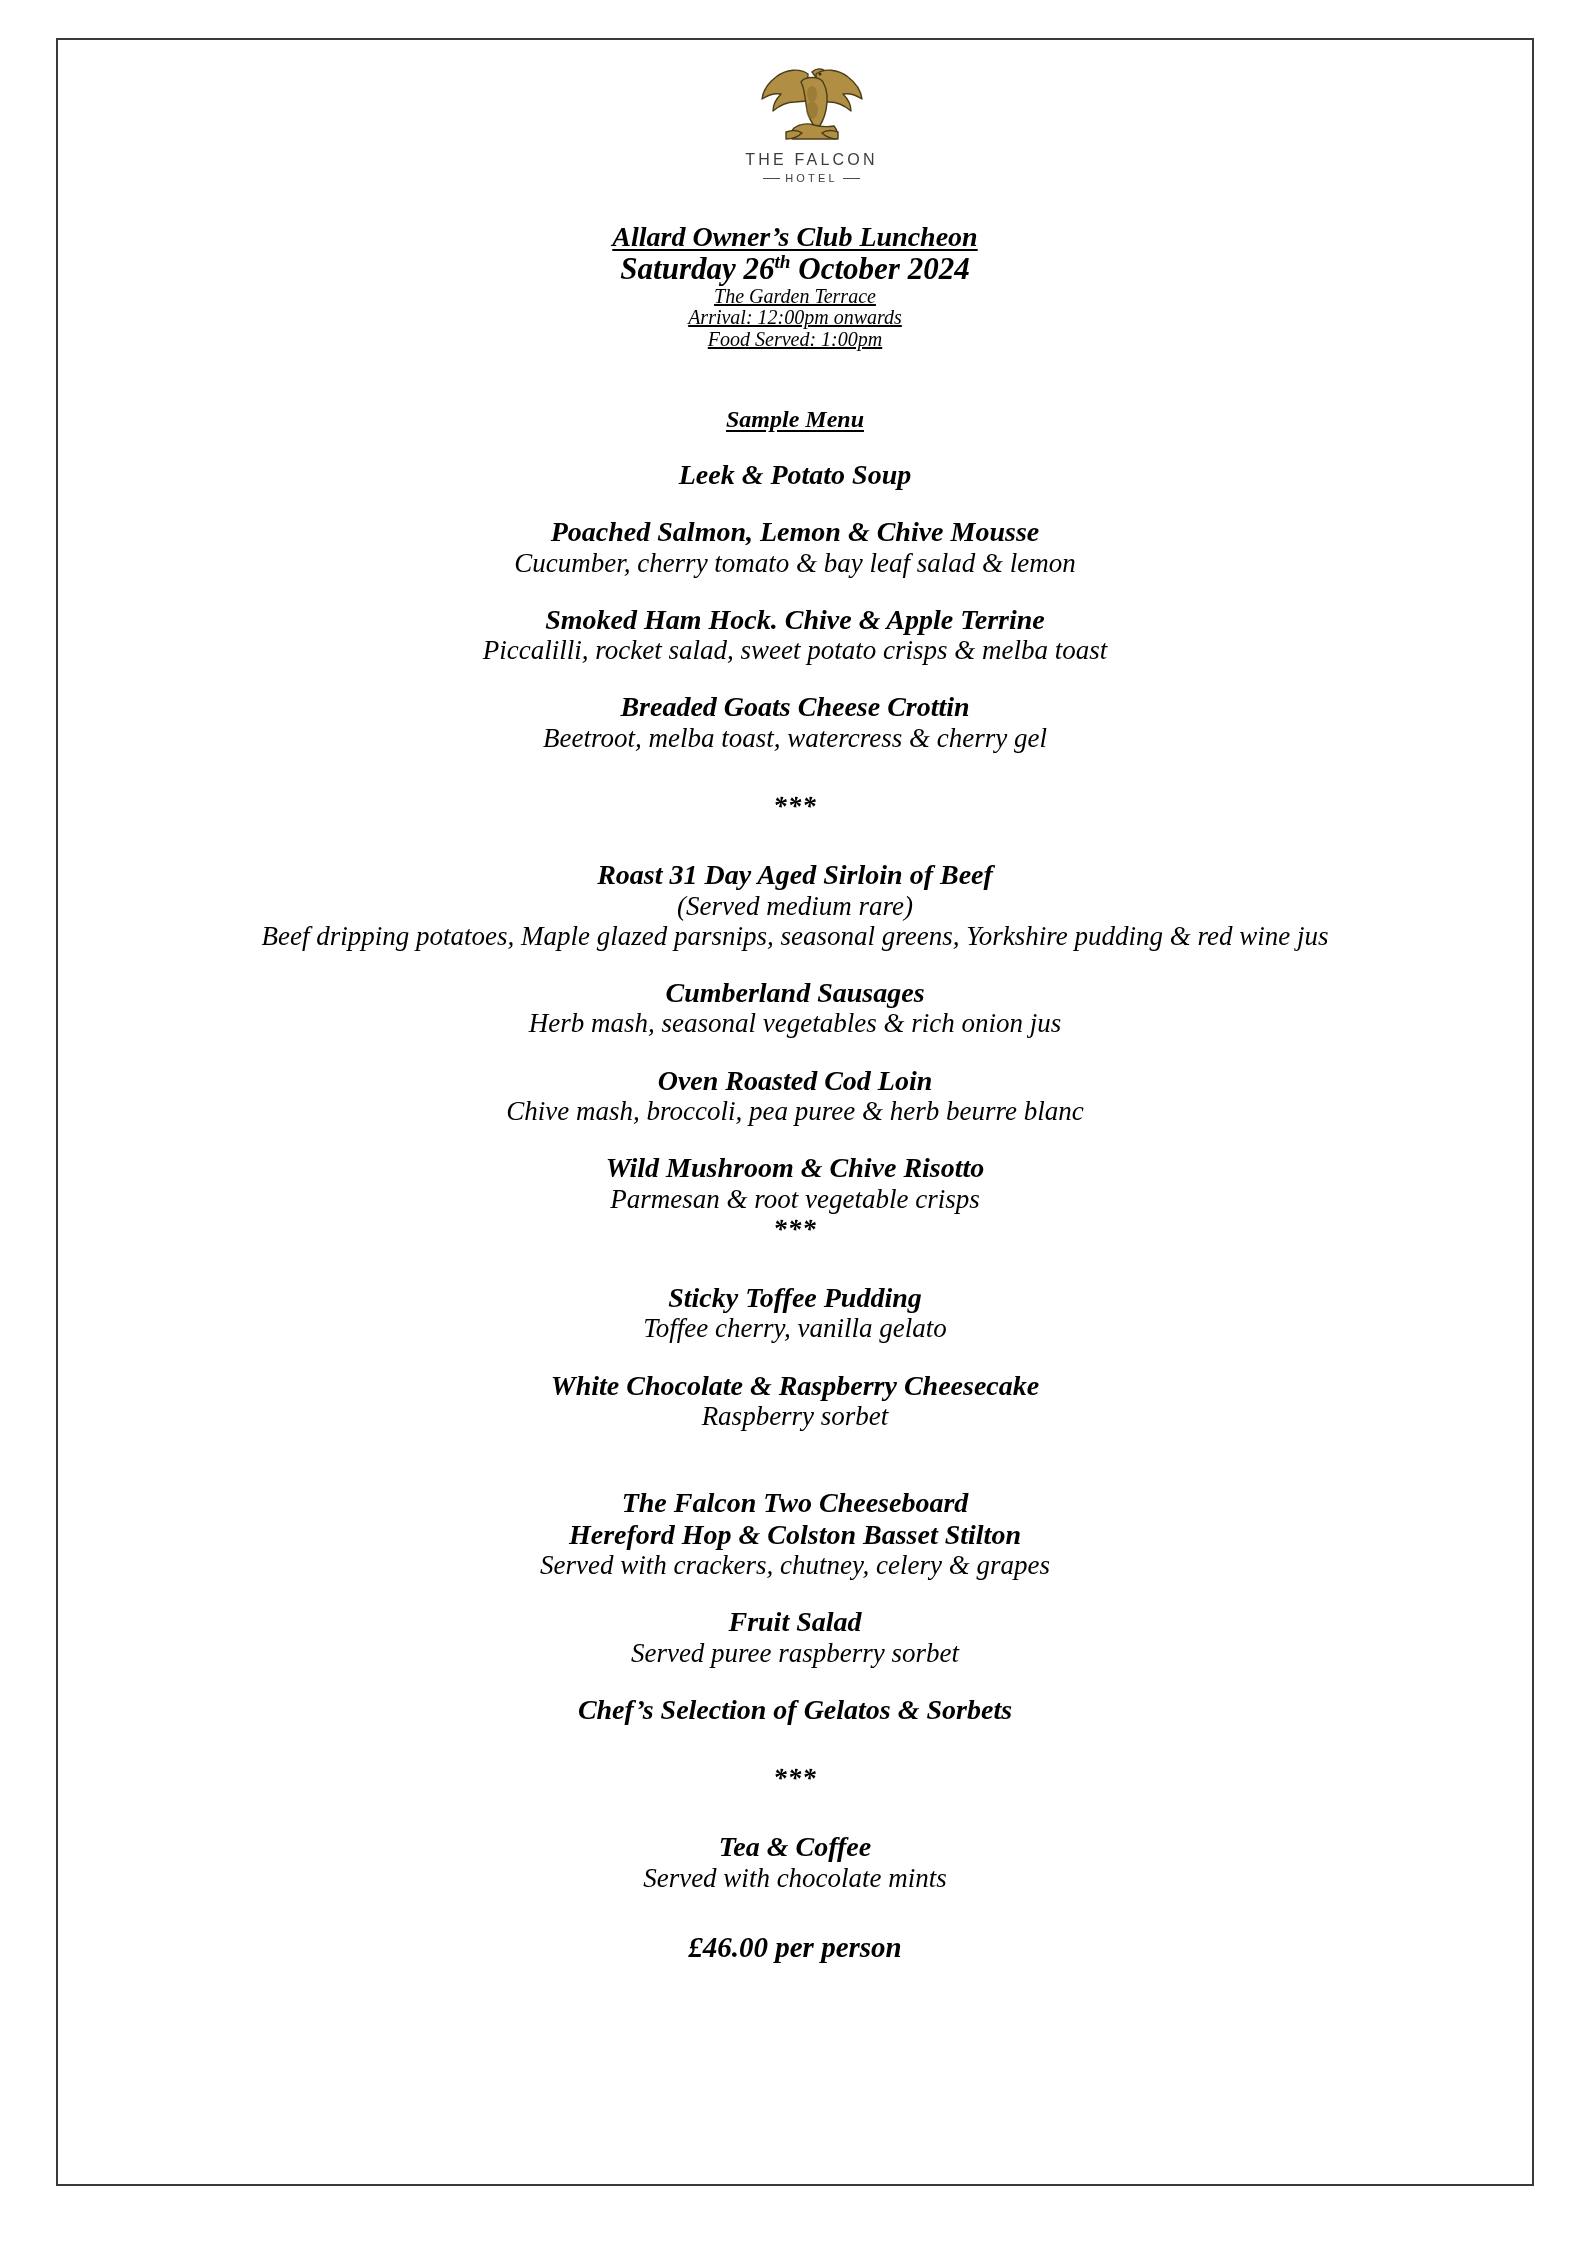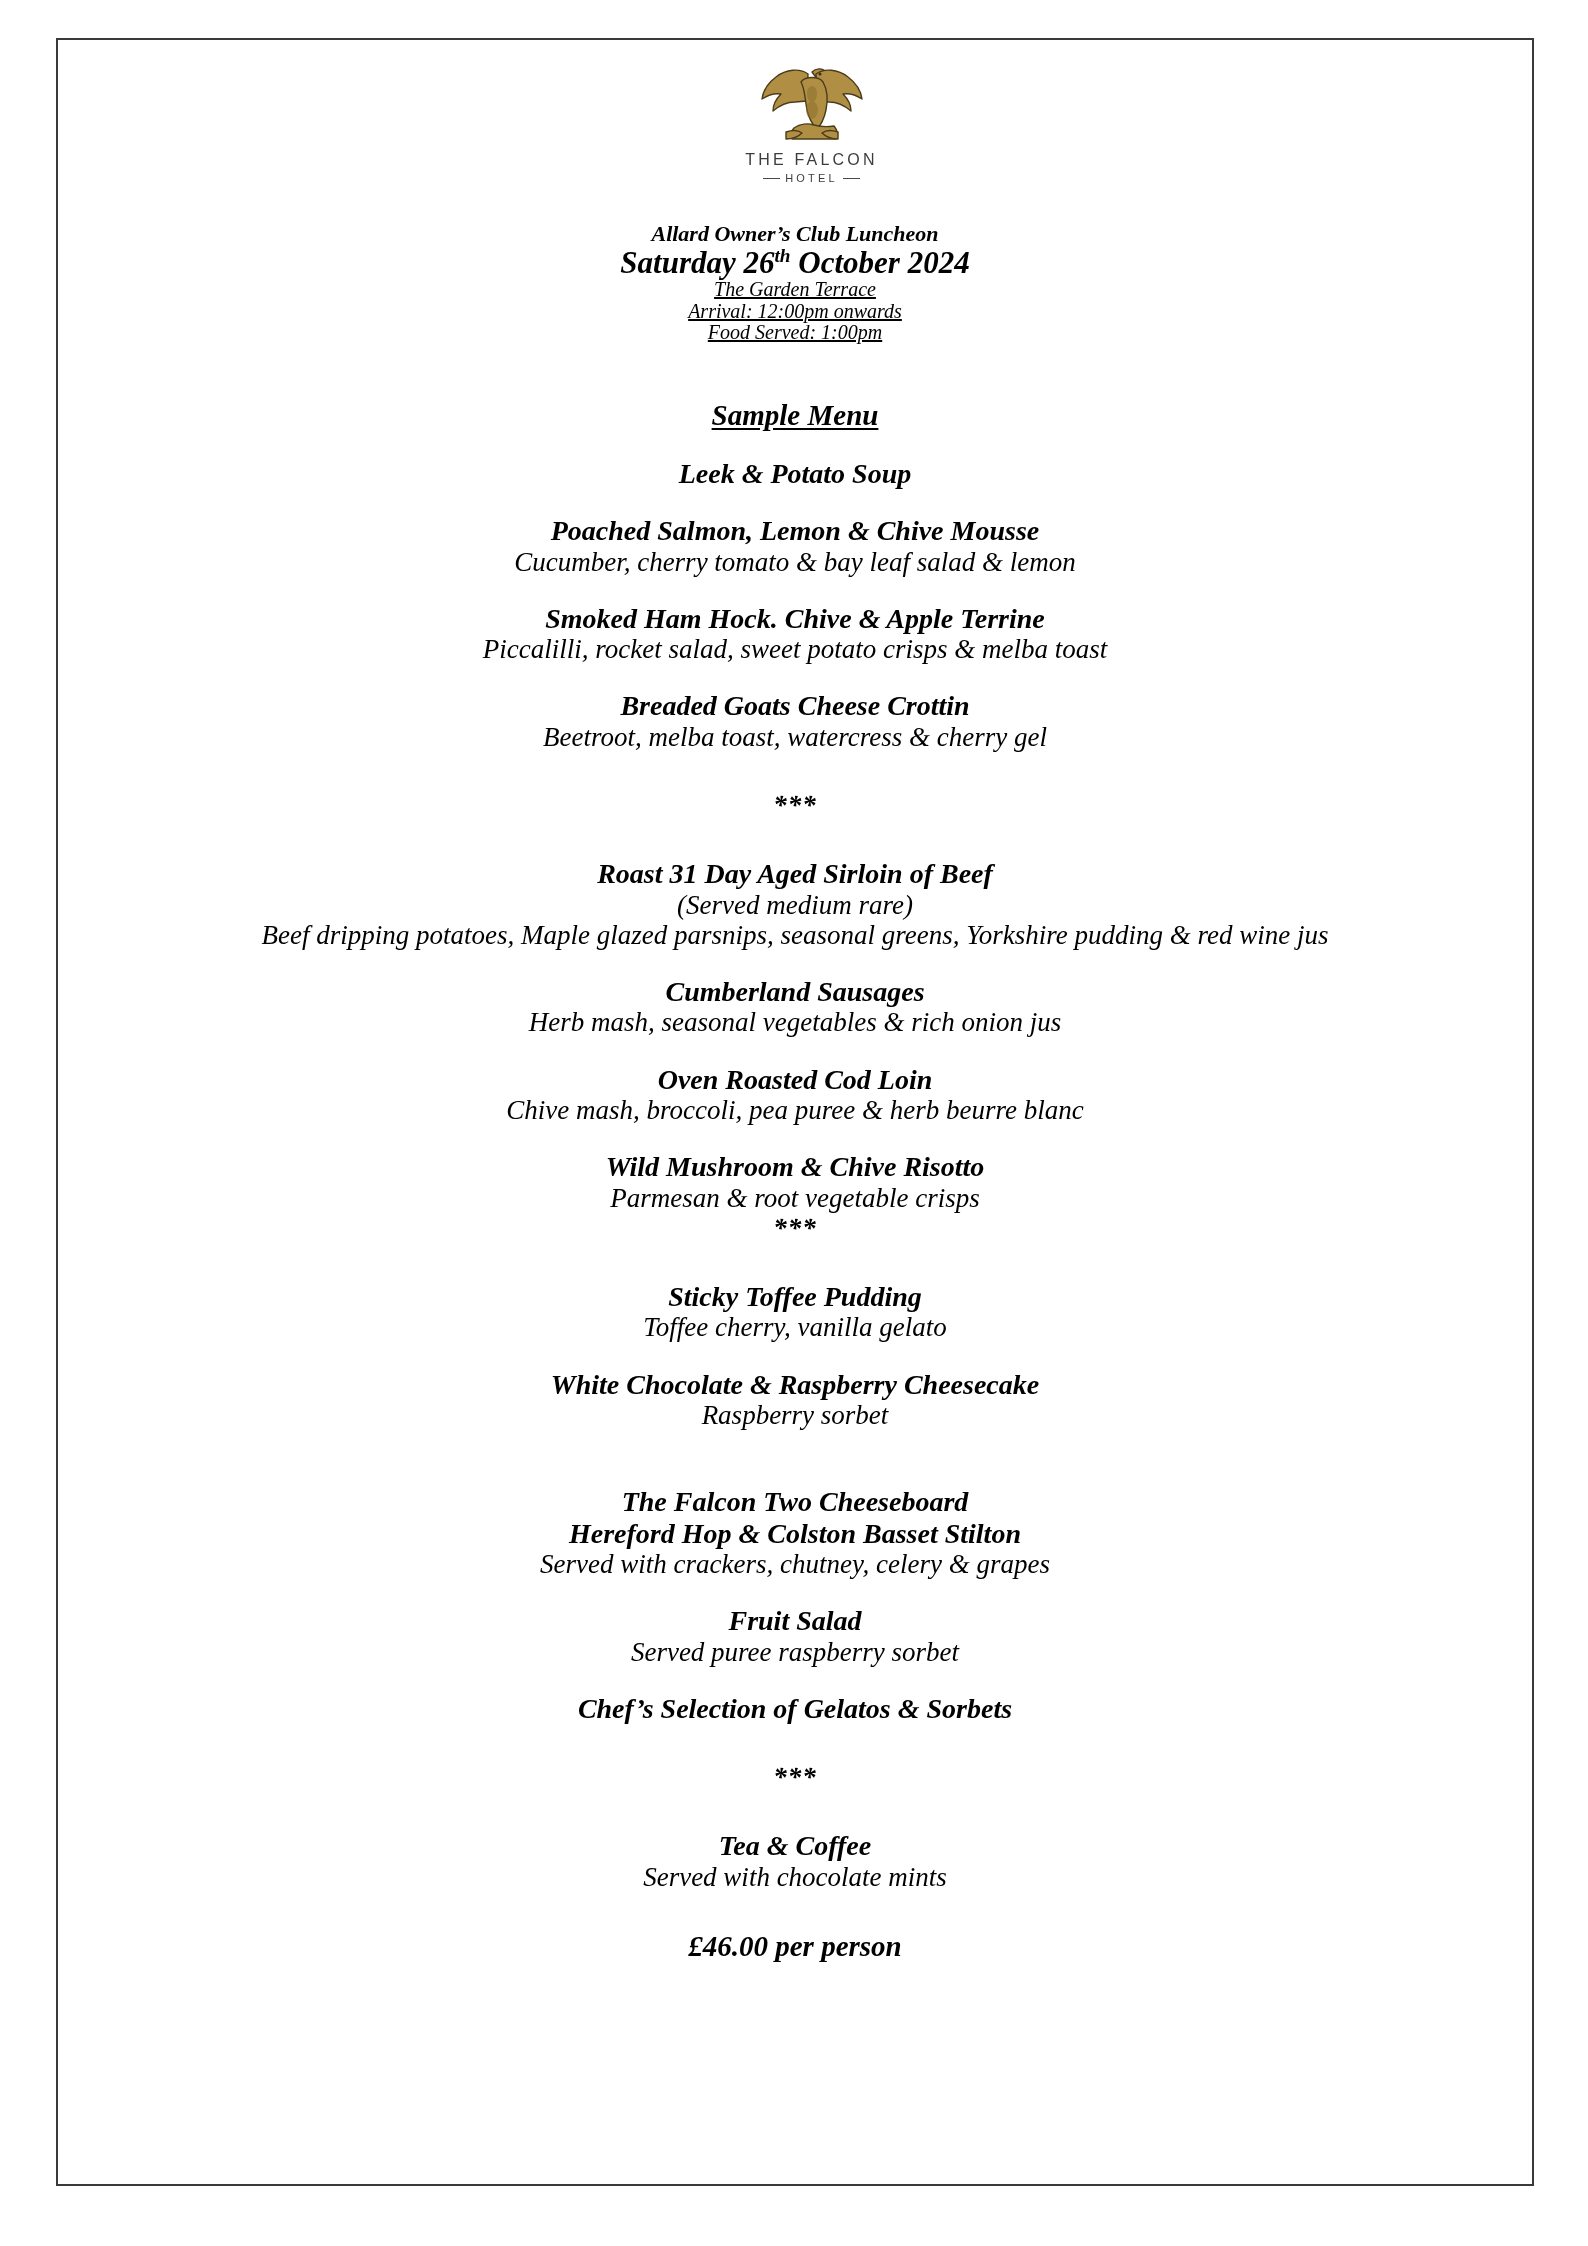--- a/index.html
+++ b/index.html
@@ -72,23 +72,24 @@
   .logo-sub .hotel-text {
     font-family: "Liberation Sans", sans-serif;
     font-size: 11px;
     letter-spacing: 3.2px;
     color: #3d3d3d;
     line-height: 1;
   }
 
   
   .title-line {
-    font-size: 22px;
-    font-weight: bold;
-    font-style: italic;
+    font-size: 28px;
+    font-weight: bold;
+    font-style: italic;
+    text-decoration: underline;
     text-underline-offset: 3px;
     line-height: 1.08;
   }
   .date-line {
     font-size: 31px;
     font-weight: bold;
     font-style: italic;
     line-height: 1.08;
   }
   .date-line sup {
@@ -97,21 +98,21 @@
     line-height: 0;
   }
   .info-line {
     font-size: 20px;
     font-style: italic;
     line-height: 1.08;
     text-decoration: underline;
   }
 
   .section-heading {
-    font-size: 29px;
+    font-size: 24px;
     font-weight: bold;
     font-style: italic;
     text-decoration: underline;
     text-underline-offset: 3px;
     line-height: 1.1;
   }
 
   .dish-name {
     font-size: 28px;
     font-weight: bold;

